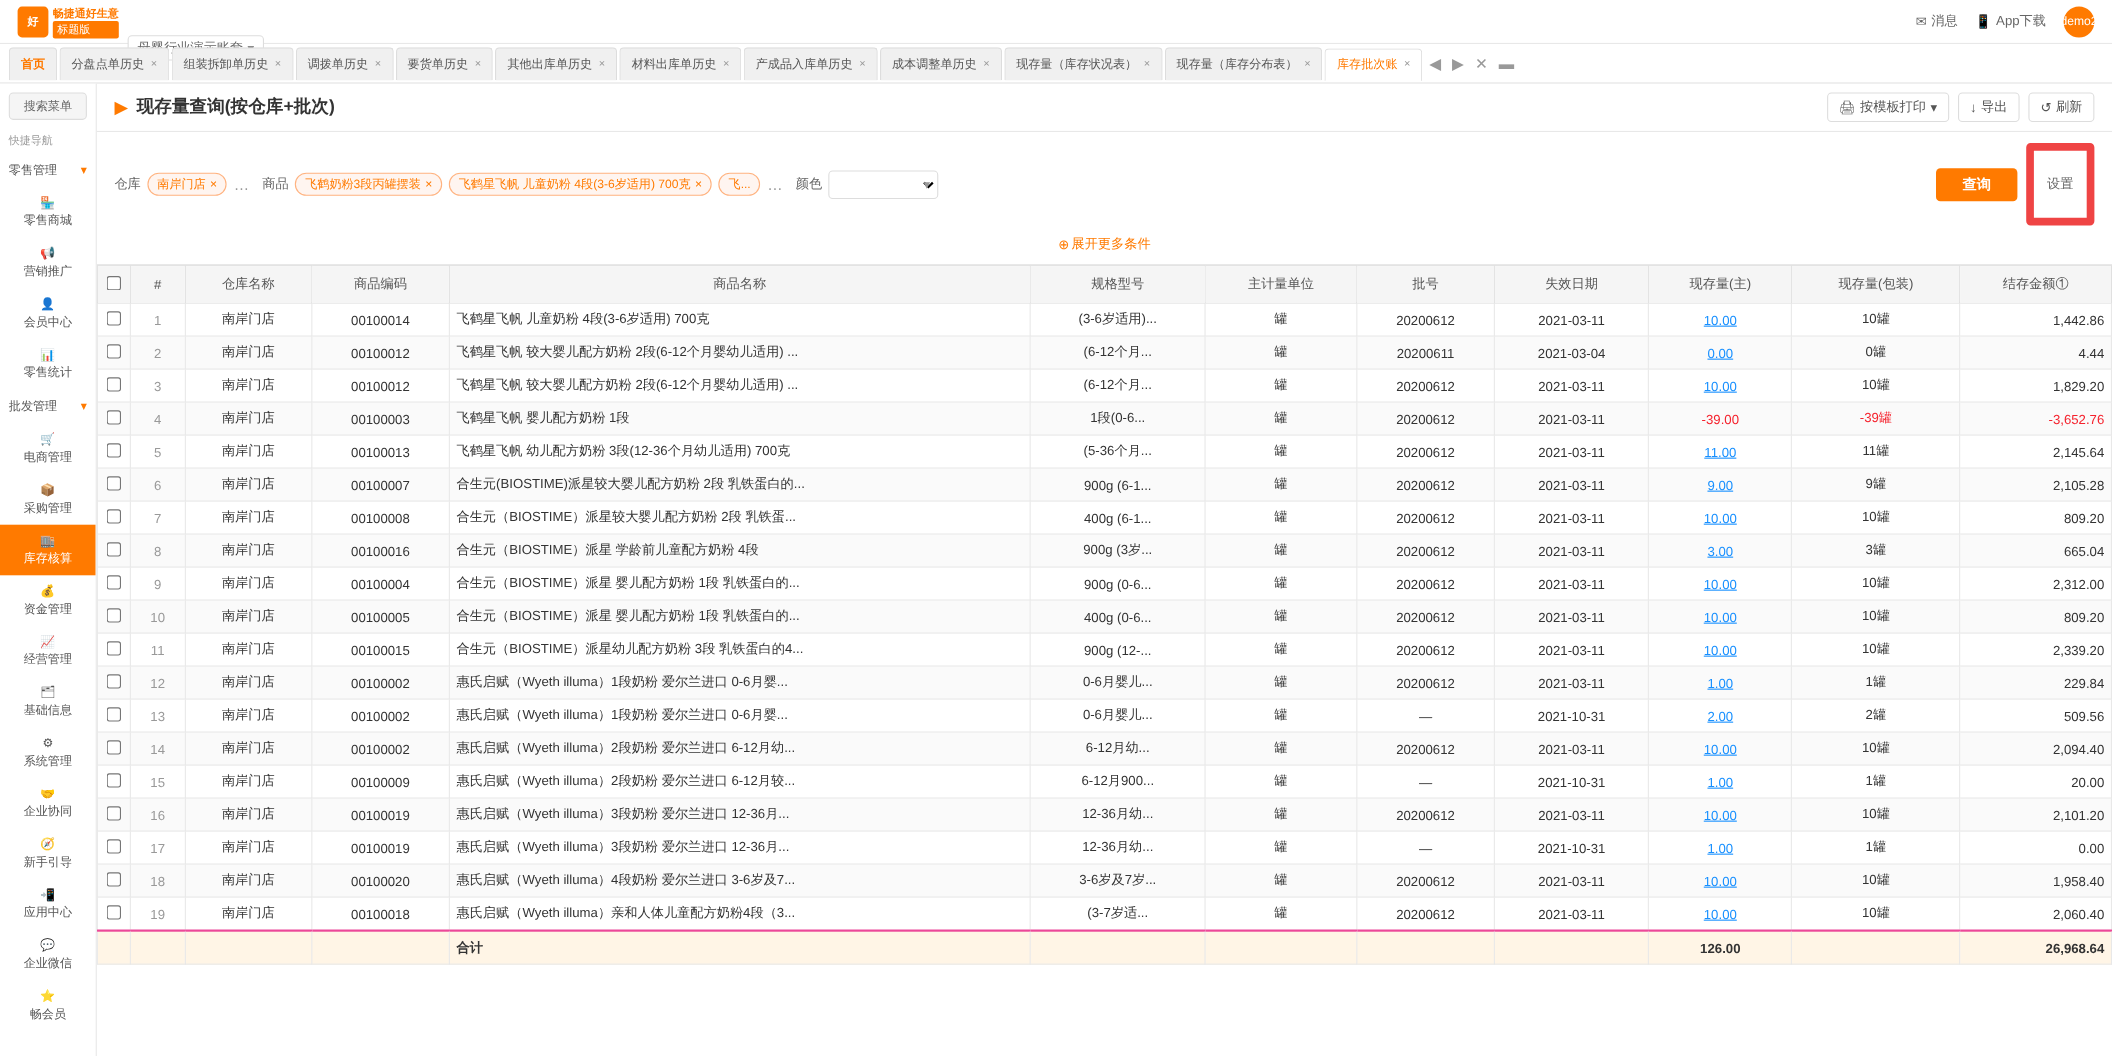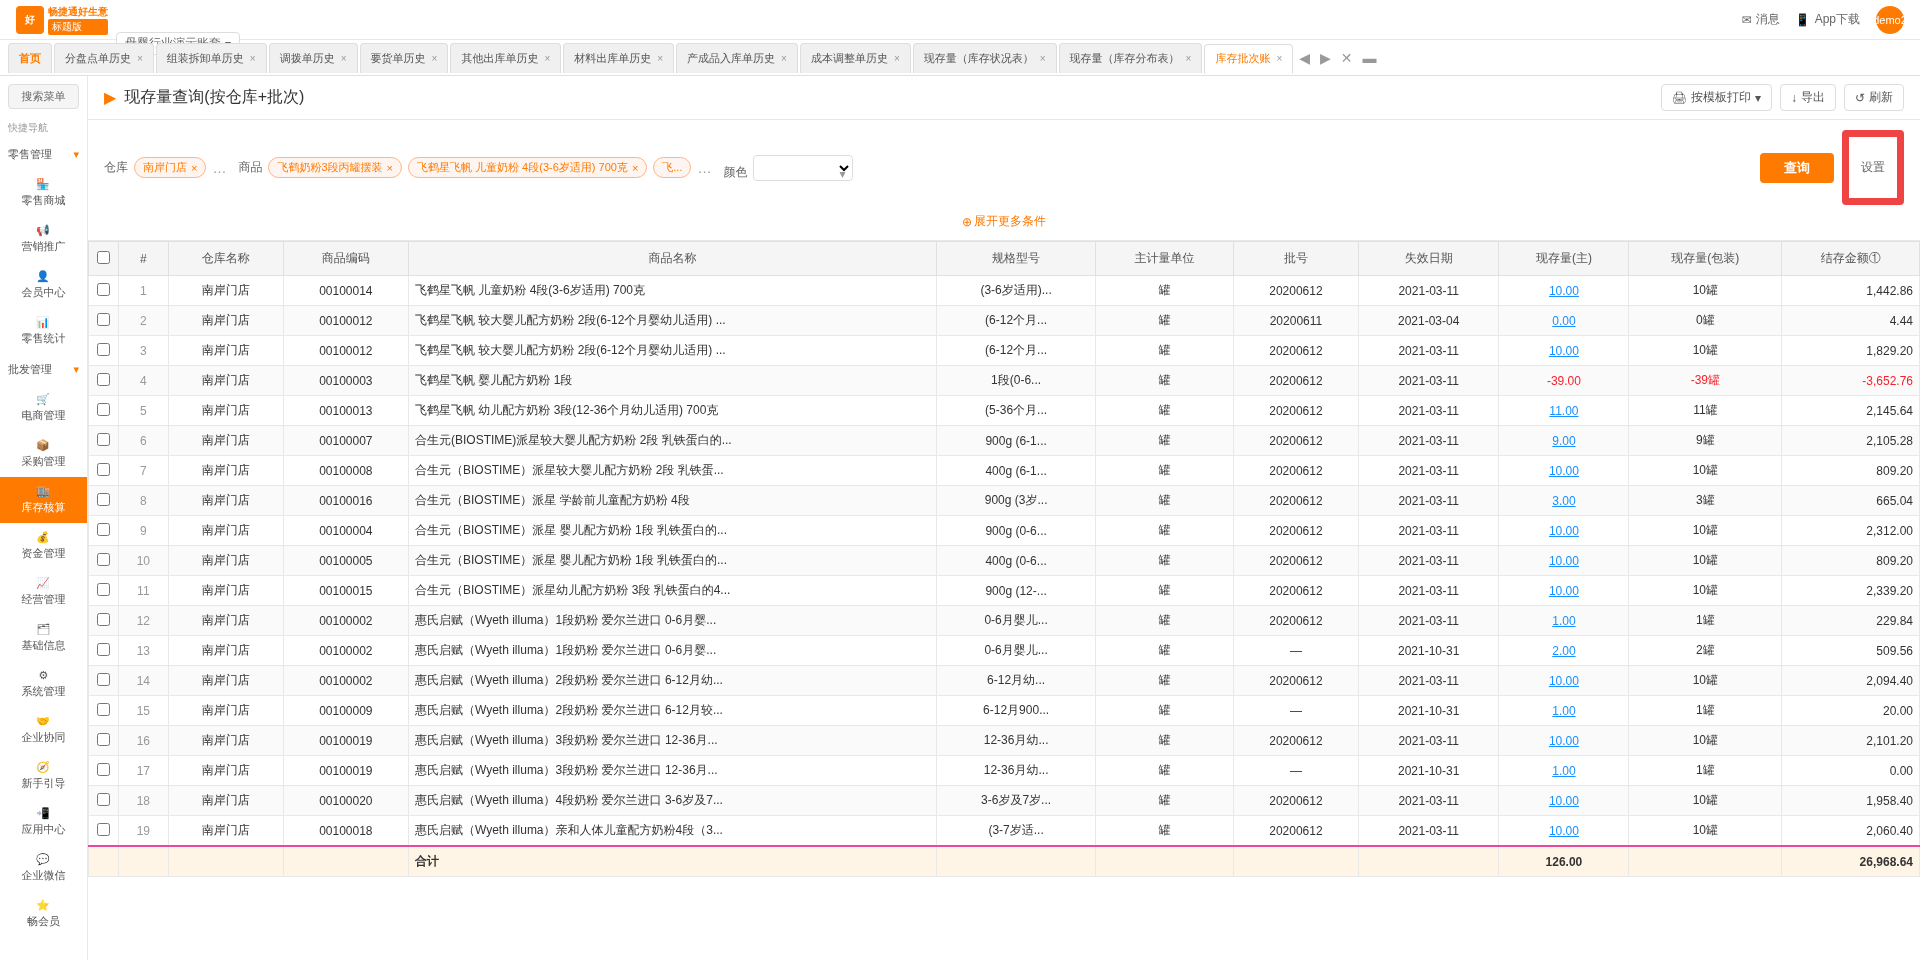--- a/index.html
+++ b/index.html
@@ -83,21 +83,21 @@
 
     
     .page-header {
       background: #fff;
       padding: 8px 16px;
       border-bottom: 1px solid #e8e8e8;
       display: flex;
       align-items: center;
       justify-content: space-between;
     }
-    .page-title { font-size: 16px; font-weight: normal; color: #333; }
+    .page-title { font-size: 16px; font-weight: bold; color: #333; }
     .page-actions { display: flex; align-items: center; gap: 8px; }
     .btn-print { display: flex; align-items: center; gap: 4px; border: 1px solid #ddd; border-radius: 4px; padding: 4px 10px; cursor: pointer; background: #fff; font-size: 12px; color: #555; }
     .btn-export { display: flex; align-items: center; gap: 4px; border: 1px solid #ddd; border-radius: 4px; padding: 4px 10px; cursor: pointer; background: #fff; font-size: 12px; color: #555; }
     .btn-refresh { display: flex; align-items: center; gap: 4px; border: 1px solid #ddd; border-radius: 4px; padding: 4px 10px; cursor: pointer; background: #fff; font-size: 12px; color: #555; }
 
     
     .filter-area {
       background: #fff;
       padding: 10px 16px;
       border-bottom: 1px solid #e8e8e8;
@@ -114,21 +114,21 @@
     .filter-tag .remove { color: #ff7a00; cursor: pointer; }
     .filter-dots { color: #999; cursor: pointer; font-size: 14px; }
     .btn-query {
       background: #ff7a00; color: #fff; border: none; border-radius: 4px;
       padding: 6px 24px; font-size: 13px; cursor: pointer; font-weight: bold;
     }
     .btn-settings {
       background: #fff; color: #666; border: 7px solid #ef4444; border-radius: 4px;
       padding: 22px 12px; font-size: 12px; cursor: pointer;
     }
-    .color-filter { display: flex; align-items: flex-end; gap: 6px; flex: 1; }
+    .color-filter { display: flex; align-items: center; gap: 6px; flex: 1; }
     .color-selector { border: 1px solid #ddd; border-radius: 4px; padding: 4px 8px; font-size: 12px; background: #fff; min-width: 100px; }
 
     
     .table-container { flex: 1; overflow: auto; background: #fff; margin: 0; }
     table { width: 100%; border-collapse: collapse; font-size: 12px; }
     thead th {
       background: #f5f5f5;
       border: 1px solid #e0e0e0;
       padding: 8px 6px;
       text-align: center;

